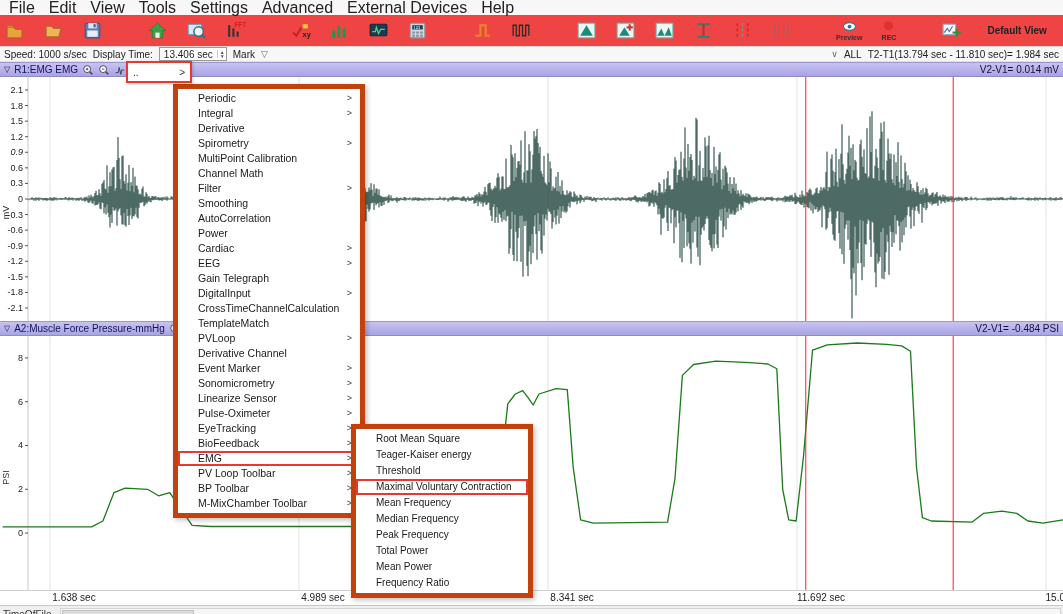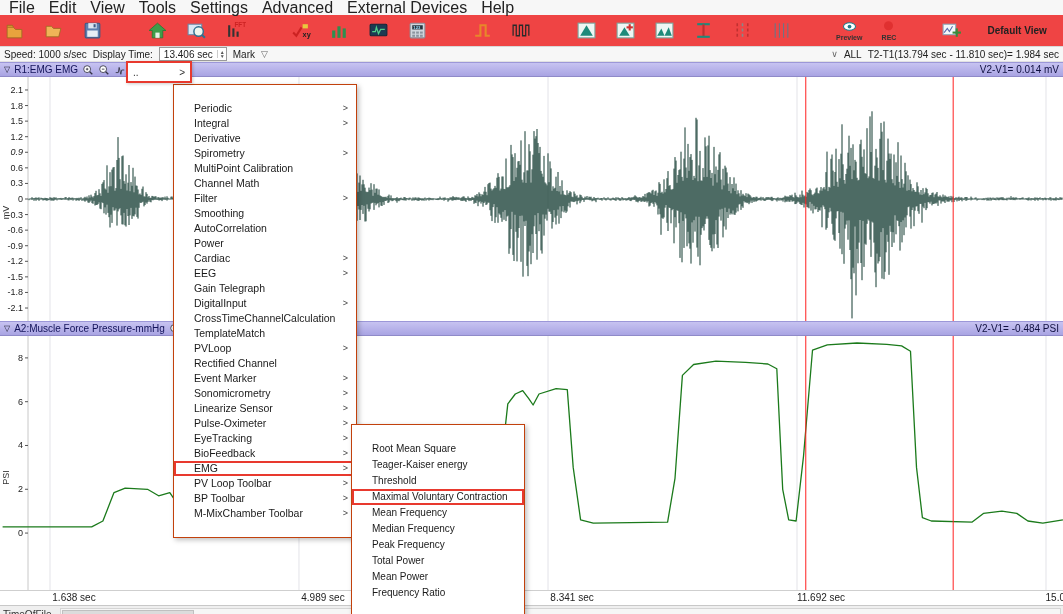--- a/index.html
+++ b/index.html
@@ -37,21 +37,21 @@
   .plot svg{position:absolute;left:0;top:0;}
   .tick-label{position:absolute;left:0;width:23px;text-align:right;font-size:9px;color:#222;line-height:10px;}
   .unit-label{position:absolute;left:1px;top:50%;writing-mode:vertical-rl;transform:rotate(180deg) translateY(-50%);font-size:9px;color:#333;}
   
   .time-row{position:relative;height:14px;background:#fff;border-top:1px solid #cfcfcf;font-size:10px;color:#222;}
   .time-label{position:absolute;top:1px;transform:translateX(-50%);white-space:nowrap;margin-left:24px;}
   .bottombar{height:16px;background:#efefef;border-top:1px solid #c8c8c8;display:flex;align-items:center;font-size:10px;color:#333;padding-left:3px;gap:8px;}
   .scroll-track{flex:1;height:11px;background:#f6f6f6;border:1px solid #d5d5d5;position:relative;margin-right:2px;}
   .scroll-thumb{position:absolute;left:1px;top:1px;height:7px;width:130px;background:#dcdcdc;border:1px solid #c0c0c0;}
   
-  .menu{position:absolute;background:#fff;border:1px solid #c2410c;box-shadow:2px 2px 5px rgba(0,0,0,.25);z-index:20;padding:16px 0;}
+  .menu{position:absolute;background:#fff;border:5px solid #c2410c;box-shadow:2px 2px 5px rgba(0,0,0,.25);z-index:20;padding:2px 0;}
   #ctx-menu{left:173px;top:84px;width:182px;}
   #sub-menu{left:351px;top:424px;width:172px;}
   .cm-item{height:15px;line-height:15px;font-size:10.5px;color:#1a1a1a;padding:0 8px 0 20px;display:flex;align-items:center;cursor:default;}
   .sm-item{height:16px;line-height:16px;font-size:10px;color:#1a1a1a;padding:0 8px 0 20px;display:flex;align-items:center;cursor:default;}
   .cm-item .lbl,.sm-item .lbl{flex:1;white-space:nowrap;overflow:hidden;}
   .cm-item .arr{font-size:9px;color:#444;}
   .hl{box-shadow:inset 0 0 0 2px #e8392e;}
   .mini-menu{position:absolute;left:126px;top:61px;width:52px;height:18px;background:#fff;border:2px solid #e8392e;z-index:21;display:flex;align-items:center;justify-content:space-between;padding:0 5px;font-size:10px;color:#333;box-shadow:1px 1px 3px rgba(0,0,0,.2);}
 </style>
 </head>
@@ -449,21 +449,21 @@
         <span class="lbl">CrossTimeChannelCalculation</span>
       </div>
       <div class="cm-item">
         <span class="lbl">TemplateMatch</span>
       </div>
       <div class="cm-item">
         <span class="lbl">PVLoop</span>
         <span class="arr">&gt;</span>
       </div>
       <div class="cm-item">
-        <span class="lbl">Rectified Channel</span>
+        <span class="lbl">Derivative Channel</span>
       </div>
       <div class="cm-item">
         <span class="lbl">Event Marker</span>
         <span class="arr">&gt;</span>
       </div>
       <div class="cm-item">
         <span class="lbl">Sonomicrometry</span>
         <span class="arr">&gt;</span>
       </div>
       <div class="cm-item">

